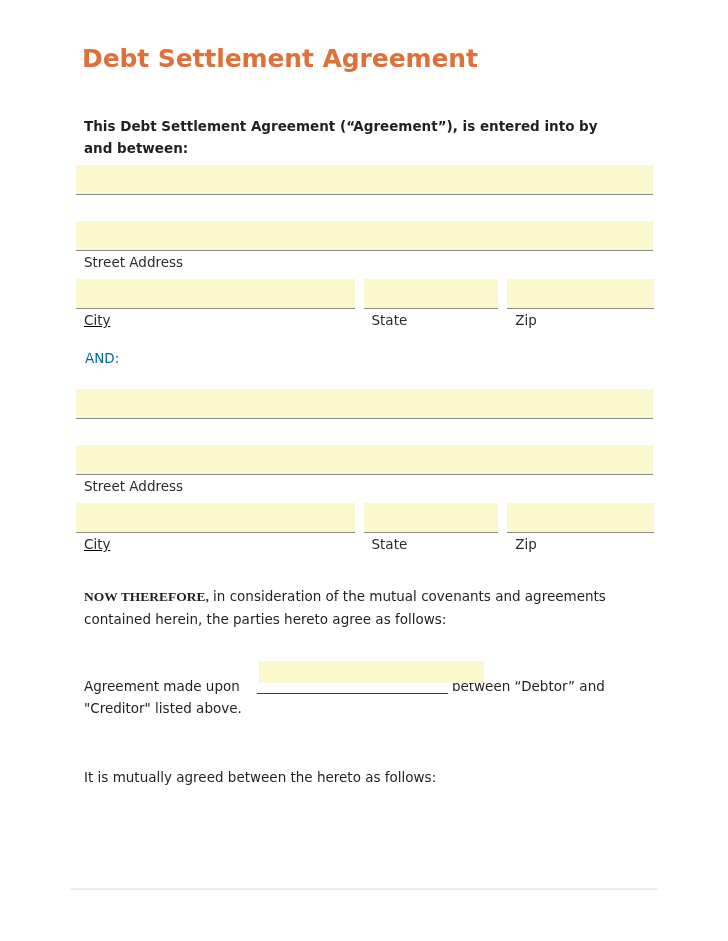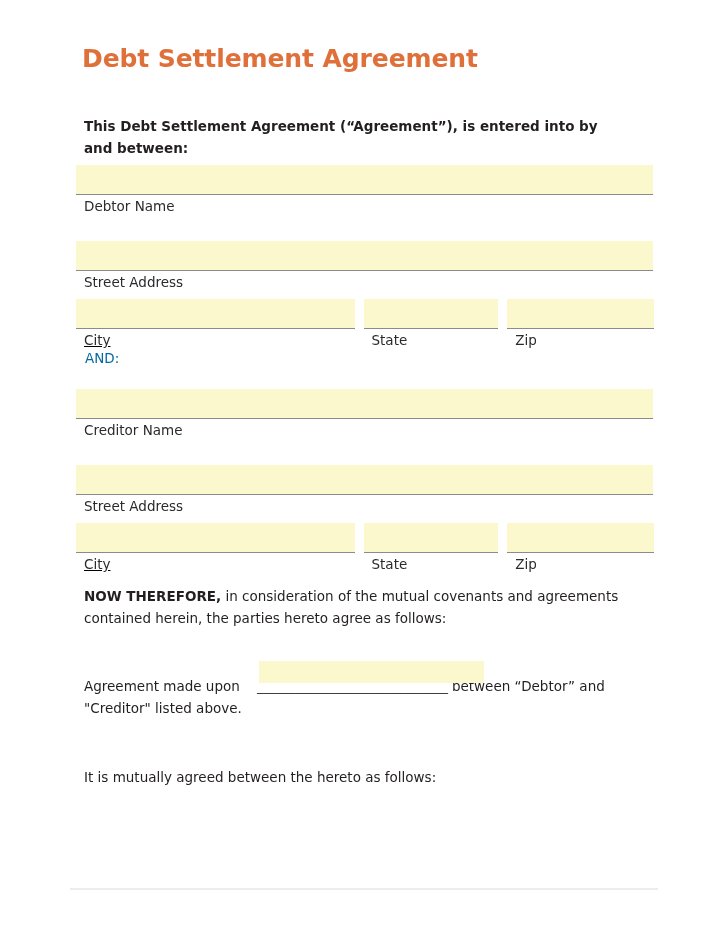--- a/index.html
+++ b/index.html
@@ -62,20 +62,21 @@
   .para.made-upon {
     top: 661px;
     width: 545px;
   }
   .para.mutually {
     top: 752px;
     width: 520px;
   }
   .para b {
     font-weight: bold;
+    font-family: Liberation Serif, serif;
   }
   .and-label {
     position: absolute;
     left: 9px;
     top: 348px;
     font-size: 13.5px;
     line-height: 20px;
     color: #0369a1;
   }
 
@@ -165,21 +166,20 @@
   <div class="content">
 
     <h1 class="doc-title">Debt Settlement Agreement</h1>
 
     <p class="para intro">This Debt Settlement Agreement (“Agreement”), is entered into by and between:</p>
 
     <div class="field-block block-debtor">
 
       <div class="field-row">
         <input class="field full" type="text" value="" style="">
-        <span class="field-label">Debtor Name</span>
       </div>
 
       <div class="row-spacer-1"></div>
 
       <div class="field-row">
         <input class="field full" type="text" value="" style="">
         <span class="field-label">Street Address</span>
       </div>
 
       <div class="row-spacer-2"></div>
@@ -199,21 +199,20 @@
         </div>
       </div>
     </div>
 
     <div class="and-label">AND:</div>
 
     <div class="field-block block-creditor">
 
       <div class="field-row">
         <input class="field full" type="text" value="" style="">
-        <span class="field-label">Creditor Name</span>
       </div>
 
       <div class="row-spacer-1"></div>
 
       <div class="field-row">
         <input class="field full" type="text" value="" style="">
         <span class="field-label">Street Address</span>
       </div>
 
       <div class="row-spacer-2"></div>

